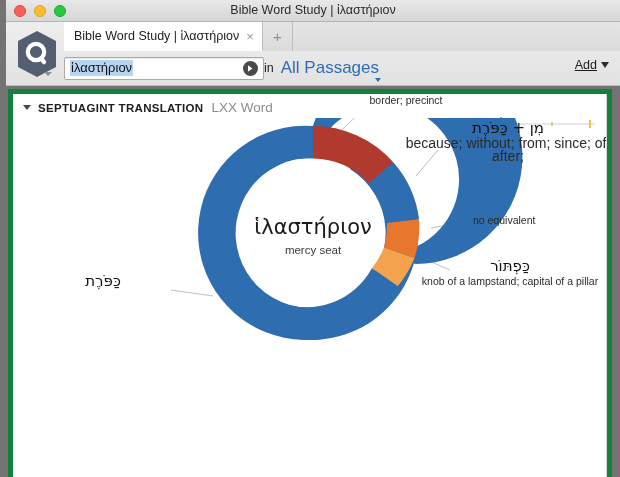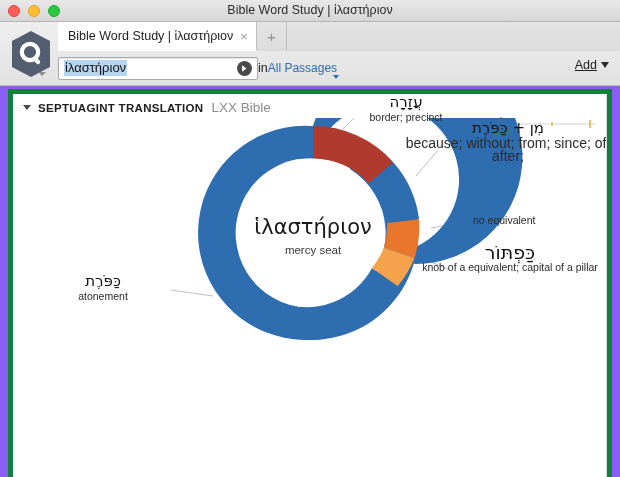--- a/index.html
+++ b/index.html
@@ -10,22 +10,23 @@
   body {
     font-family: "Liberation Sans", sans-serif;
     -webkit-font-smoothing: antialiased;
   }
 
   #app-window {
     position: relative;
     width: 620px;
     height: 477px;
     overflow: hidden;
-    background: #8b5cf6;
-    box-sizing: border-box;
+    background: #737373;
+    box-sizing: border-box;
+    padding-left: 6px;
   }
 
   
   .titlebar {
     position: relative;
     height: 22px;
     background: linear-gradient(to bottom, #e8e8e8, #d6d6d6);
     border-bottom: 1px solid #b4b4b4;
     box-sizing: border-box;
   }
@@ -172,21 +173,22 @@
     justify-content: center;
   }
   .go-btn svg { display:block; }
 
   .in-word {
     font-size: 12.5px;
     color: #1d1d1d;
   }
   .scope-link {
     position: relative;
-    font-size: 12px;
+    margin-left: 7px;
+    font-size: 17px;
     color: #2e6db4;
   }
   .scope-caret {
     position: absolute;
     right: -2px;
     bottom: -4px;
     width: 0; height: 0;
     border-left: 3px solid transparent;
     border-right: 3px solid transparent;
     border-top: 4px solid #2e6db4;
@@ -354,21 +356,21 @@
         <span class="add-caret"></span>
       </span>
     </div>
   </div>
 
   <div class="content">
 
     <div class="section-header">
       <span class="disclosure"></span>
       <span class="section-title">SEPTUAGINT TRANSLATION</span>
-      <span class="section-sub">LXX Bible</span>
+      <span class="section-sub">LXX Word</span>
     </div>
 
     <div class="sparkline">
       <span class="spark-count">27</span>
       <svg width="110" height="16" viewBox="0 0 110 16">
         <line x1="4" y1="8" x2="106" y2="8" stroke="#d2d2d2" stroke-width="1"></line>
         <g stroke="#ef5350" stroke-width="1.5">
           <line x1="10" y1="3" x2="10" y2="13"></line>
           <line x1="12" y1="1" x2="12" y2="15"></line>
           <line x1="14" y1="4" x2="14" y2="12"></line>
@@ -429,40 +431,38 @@
                    A 107 107 0 1 1 300 8
                    L 300 40.5
                    A 74.5 74.5 0 1 0 358.9 150.2 Z" fill="#2e6daf"></path>
         </g>
 
         <text x="300" y="116" text-anchor="middle" font-family="DejaVu Sans, sans-serif" font-size="21" fill="#1a1a1a">ἱλαστήριον</text>
         <text x="300" y="136" text-anchor="middle" font-family="Liberation Sans, sans-serif" font-size="11.5" fill="#3a3a3a">mercy seat</text>
       </svg>
 
       <div style="position:absolute;left:323px;top:-24px;width:140px;text-align:center;">
-        <div class="hebrew" style="font-size:15px;color:#121212;line-height:17px;">עֲזָרָה</div>
         <div style="font-size:10.5px;color:#2b2b2b;line-height:13px;">border; precinct</div>
       </div>
 
       <div style="position:absolute;left:385px;top:2px;width:220px;text-align:center;">
         <div class="hebrew" style="font-size:15px;color:#121212;line-height:17px;">מִן + כַּפֹּרֶת</div>
         <div style="font-size:14px;color:#2b2b2b;line-height:13px;">because; without; from; since; of; after;</div>
       </div>
 
       <div style="position:absolute;left:460px;top:96px;width:150px;text-align:left;">
         <div style="font-size:10.5px;color:#2b2b2b;line-height:13px;">no equivalent</div>
       </div>
 
       <div style="position:absolute;left:392px;top:126px;width:210px;text-align:center;">
-        <div class="hebrew" style="font-size:19px;color:#121212;line-height:17px;">כַּפְתּוֹר</div>
-        <div style="font-size:10.5px;color:#2b2b2b;line-height:13px;">knob of a equivalent; capital of a pillar</div>
+        <div class="hebrew" style="font-size:15px;color:#121212;line-height:17px;margin-top:14px;">כַּפְתּוֹר</div>
+        <div style="font-size:10.5px;color:#2b2b2b;line-height:13px;">knob of a lampstand; capital of a pillar</div>
       </div>
 
       <div style="position:absolute;left:20px;top:155px;width:140px;text-align:center;">
         <div class="hebrew" style="font-size:15px;color:#121212;line-height:17px;">כַּפֹּרֶת</div>
-        <div style="font-size:10.5px;color:#2b2b2b;line-height:13px;">atonement</div>
       </div>
     </div>
 
     <a class="notes-link" href="#">+ Notes</a>
     <div class="edge-strip"></div>
   </div>
 </div>
 
 </body></html>

